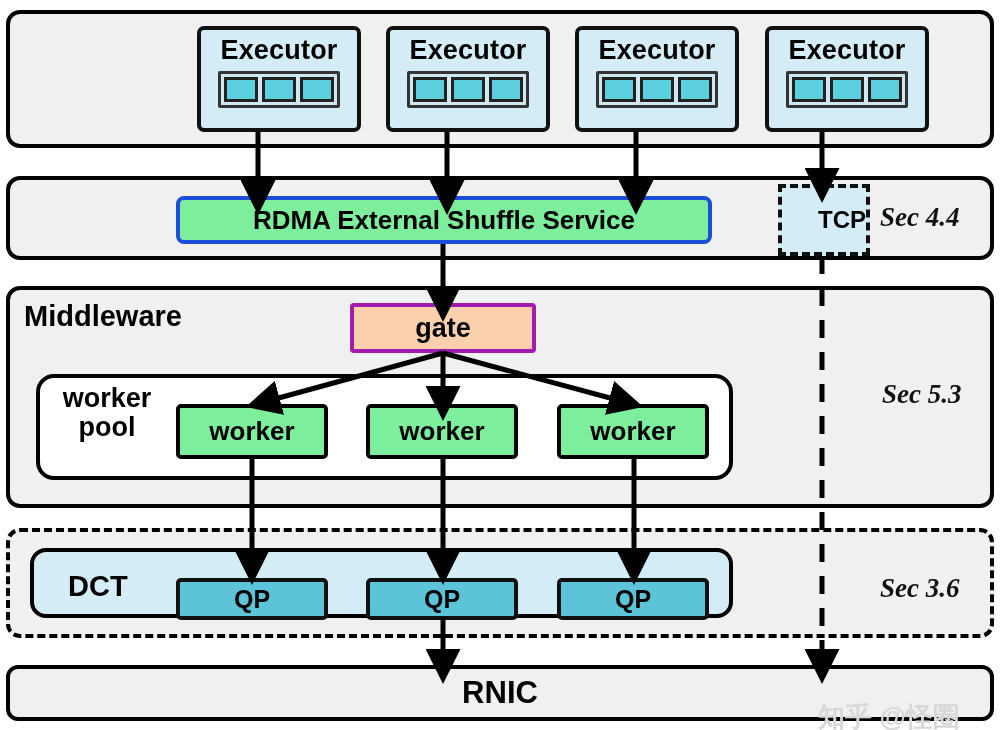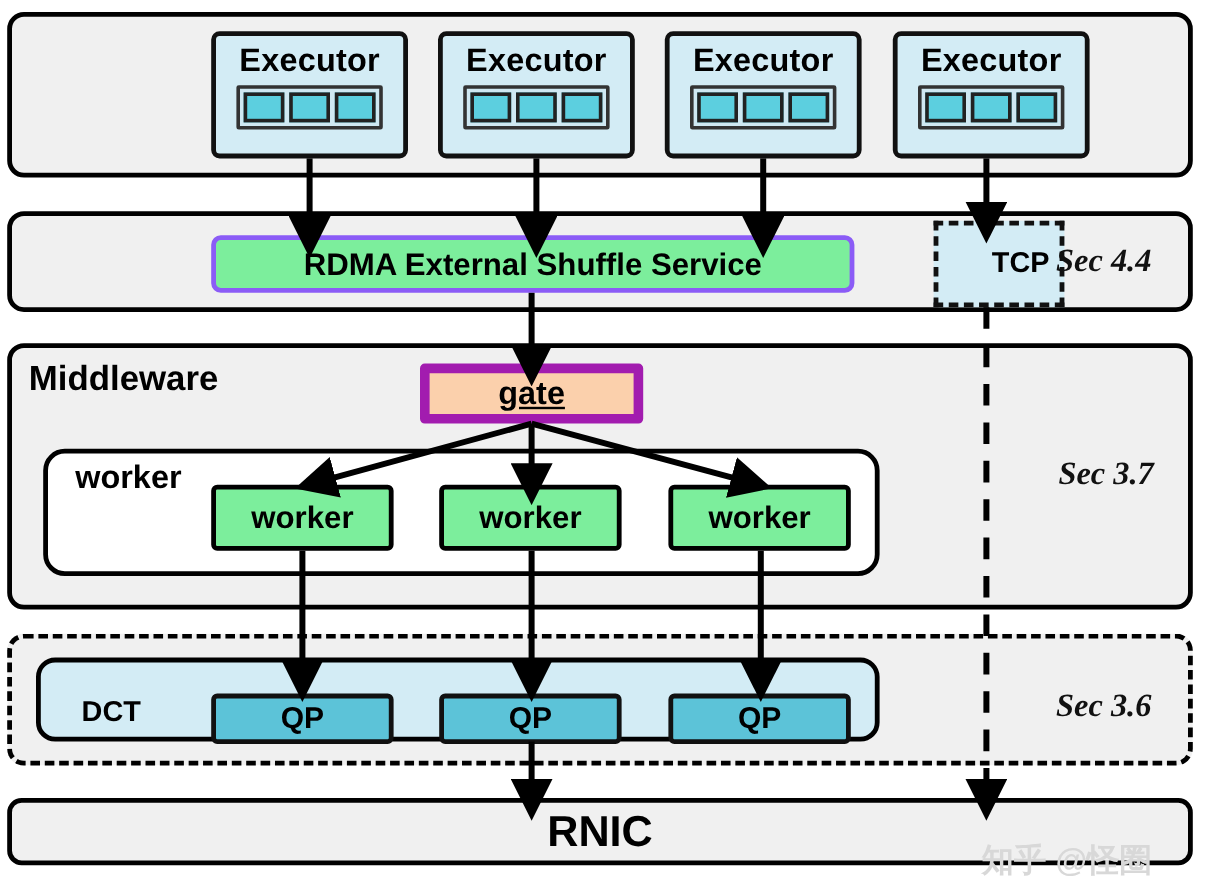--- a/index.html
+++ b/index.html
@@ -8,48 +8,48 @@
 
   .band{position:absolute;box-sizing:border-box;background:#f0f0f0;border:4px solid #000;border-radius:14px;}
   .band-dashed{position:absolute;box-sizing:border-box;background:#f0f0f0;border:4px dashed #000;border-radius:14px;}
 
   .band-label{position:absolute;font-weight:bold;color:#000;white-space:nowrap;}
 
   .sec-label{position:absolute;font-family:"Liberation Serif",serif;font-style:italic;font-weight:bold;
              font-size:27px;color:#111;white-space:nowrap;}
 
   .executor{position:absolute;box-sizing:border-box;background:#d3ecf5;border:4px solid #111;
-            border-radius:7px;display:flex;flex-direction:column;align-items:center;justify-content:flex-start;}
+            border-radius:7px;display:flex;flex-direction:column;align-items:center;justify-content:flex-start;margin-left:21px;}
   .executor .etitle{font-size:27px;font-weight:bold;color:#000;line-height:1;margin-top:7px;letter-spacing:.2px;}
   .coreframe{margin-top:7px;box-sizing:border-box;border:3px solid #333;background:#cfe8f2;
              display:flex;gap:4px;padding:3px;border-radius:2px;}
   .core{width:34px;height:25px;background:#5ccfdf;border:3px solid #222;box-sizing:border-box;}
 
-  .rdma{position:absolute;box-sizing:border-box;background:#7cee9c;border:4px solid #8b5cf6;border-radius:8px;
+  .rdma{position:absolute;box-sizing:border-box;background:#7cee9c;border:4px solid #1d4ed8;border-radius:8px;
         display:flex;align-items:center;justify-content:center;font-size:26px;font-weight:bold;color:#000;}
 
   .tcp{position:absolute;box-sizing:border-box;background:#d3ecf5;border:4px dashed #111;
        display:flex;align-items:center;justify-content:center;font-size:24px;font-weight:bold;color:#000;}
 
-  .gate{position:absolute;box-sizing:border-box;background:#fbd0ac;border:8px solid #a21caf;border-radius:4px;
-        display:flex;align-items:center;justify-content:center;font-size:27px;font-weight:bold;color:#000;text-decoration:underline;}
+  .gate{position:absolute;box-sizing:border-box;background:#fbd0ac;border:4px solid #a21caf;border-radius:4px;
+        display:flex;align-items:center;justify-content:center;font-size:27px;font-weight:bold;color:#000;}
 
   .pool{position:absolute;box-sizing:border-box;background:#ffffff;border:4px solid #000;border-radius:18px;}
   .pool-label{position:absolute;font-size:27px;font-weight:bold;color:#000;text-align:center;line-height:1.08;}
 
   .worker{position:absolute;box-sizing:border-box;background:#7cee9c;border:4px solid #000;border-radius:5px;
           display:flex;align-items:center;justify-content:center;font-size:26px;font-weight:bold;color:#000;}
 
   .dctbox{position:absolute;box-sizing:border-box;background:#d3ecf5;border:4px solid #000;border-radius:16px;}
-  .dct-label{position:absolute;font-size:24px;font-weight:bold;color:#000;margin-top:10px;}
+  .dct-label{position:absolute;font-size:29px;font-weight:bold;color:#000;}
   .qp{position:absolute;box-sizing:border-box;background:#5cc3d8;border:4px solid #111;border-radius:5px;
       display:flex;align-items:center;justify-content:center;font-size:25px;font-weight:bold;color:#000;margin-top:12px;}
 
   .rnic{position:absolute;box-sizing:border-box;background:#f0f0f0;border:4px solid #000;border-radius:12px;
-        display:flex;align-items:center;justify-content:center;font-size:36px;font-weight:bold;color:#000;}
+        display:flex;align-items:center;justify-content:center;font-size:31px;font-weight:bold;color:#000;}
 
   .watermark{position:absolute;font-size:27px;color:#d8d8d8;font-weight:bold;white-space:nowrap;}
 
   svg.arrows{position:absolute;left:0;top:0;width:1006px;height:730px;pointer-events:none;}
 </style>
 </head>
 <body>
 
 <div id="stage">
 
@@ -88,39 +88,40 @@
       <div class="core"></div>
       <div class="core"></div>
       <div class="core"></div>
     </div>
   </div>
 
   <div class="band" style="left:6px;top:176px;width:988px;height:84px;"></div>
 
   <div class="rdma" style="left:176px;top:196px;width:536px;height:48px;">RDMA External Shuffle Service</div>
 
-  <div class="tcp" style="left:778px;top:184px;width:109px;height:72px;padding-left:36px;">TCP</div>
+  <div class="tcp" style="left:778px;top:184px;width:92px;height:72px;padding-left:36px;">TCP</div>
 
   <div class="sec-label" style="left:880px;top:202px;">Sec 4.4</div>
 
   <div class="band" style="left:6px;top:286px;width:988px;height:222px;"></div>
   <div class="band-label" style="left:24px;top:300px;font-size:29px;">Middleware</div>
 
   <div class="gate" style="left:350px;top:303px;width:186px;height:50px;">gate</div>
 
   <div class="pool" style="left:36px;top:374px;width:697px;height:106px;"></div>
   <div class="pool-label" style="left:44px;top:384px;width:126px;">
     <div>worker</div>
+    <div>pool</div>
   </div>
 
   <div class="worker" style="left:176px;top:404px;width:152px;height:55px;">worker</div>
   <div class="worker" style="left:366px;top:404px;width:152px;height:55px;">worker</div>
   <div class="worker" style="left:557px;top:404px;width:152px;height:55px;">worker</div>
 
-  <div class="sec-label" style="left:882px;top:379px;">Sec 3.7</div>
+  <div class="sec-label" style="left:882px;top:379px;">Sec 5.3</div>
 
   <div class="band-dashed" style="left:6px;top:528px;width:988px;height:110px;"></div>
 
   <div class="dctbox" style="left:30px;top:548px;width:703px;height:70px;"></div>
   <div class="dct-label" style="left:68px;top:570px;">DCT</div>
 
   <div class="qp" style="left:176px;top:566px;width:152px;height:42px;">QP</div>
   <div class="qp" style="left:366px;top:566px;width:152px;height:42px;">QP</div>
   <div class="qp" style="left:557px;top:566px;width:152px;height:42px;">QP</div>
 

